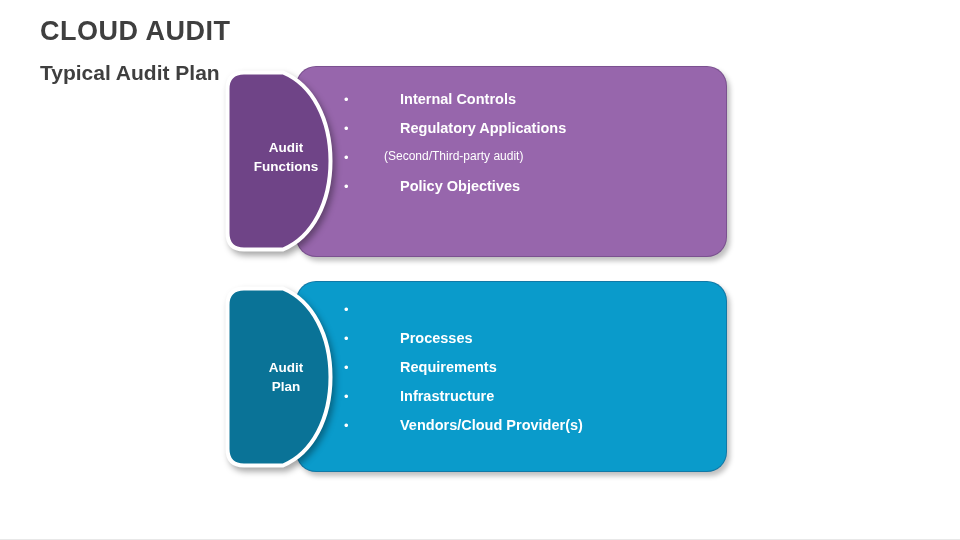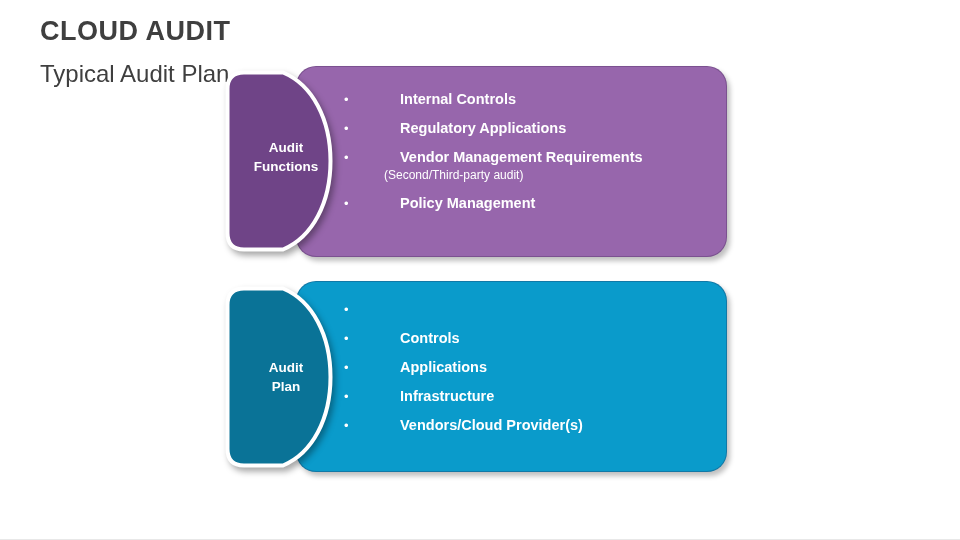--- a/index.html
+++ b/index.html
@@ -11,21 +11,21 @@
     background: #ffffff;
     overflow: hidden;
   }
   .title {
     position: absolute; left: 40px; top: 16px;
     font-size: 27px; font-weight: 700; letter-spacing: 0.5px;
     color: #3F3F3F; line-height: 1.15;
   }
   .subtitle {
     position: absolute; left: 40px; top: 60px;
-    font-size: 24px; font-weight: 400;
+    font-size: 21px; font-weight: 700;
     color: #3F3F3F; line-height: 1.2;
   }
   .panel {
     position: absolute; left: 296px; width: 431px; height: 191px;
     border-radius: 20px;
     border: 1px solid rgba(40, 20, 60, 0.25);
     box-shadow: 3px 4px 5px rgba(0,0,0,0.25);
   }
   .panel.objectives { top: 66px; }
   .panel.scope { top: 281px; }
@@ -82,51 +82,50 @@
       <span class="bullet-dot">•</span>
       <span class="bullet-text">Internal Controls</span>
     </li>
     <li class="bullet-row">
       <span class="bullet-dot">•</span>
       <span class="bullet-text">Regulatory Applications</span>
     </li>
     <li class="bullet-row">
       <span class="bullet-dot">•</span>
       <span>
-        <span class="bullet-text" style="display:block">Vendor Management Requirements</span>
         <span class="bullet-note" style="display:block">(Second/Third-party audit)</span>
       </span>
     </li>
     <li class="bullet-row">
       <span class="bullet-dot">•</span>
-      <span class="bullet-text">Policy Management</span>
+      <span class="bullet-text">Policy Objectives</span>
     </li>
   </ul>
 
   <div class="panel scope" style="background: rgb(10, 155, 203);"></div>
 
   <svg class="tab-shape scope" viewBox="0 0 112 182" xmlns="http://www.w3.org/2000/svg">
     <path d="M 19,2.5 L 58,2.5 C 88,15 105.5,50 105.5,91 C 105.5,132 88,167 58,179.5 L 19,179.5 Q 2.5,179.5 2.5,163 L 2.5,19 Q 2.5,2.5 19,2.5 Z" stroke="#ffffff" stroke-width="4" fill="#0A7397"></path>
   </svg>
   <div class="tab-label scope">
     <span>Audit</span>
     <span>Plan</span>
   </div>
 
   <ul class="bullet-list scope">
     <li class="bullet-row">
       <span class="bullet-dot">•</span>
     </li>
     <li class="bullet-row">
       <span class="bullet-dot">•</span>
-      <span class="bullet-text">Controls</span>
+      <span class="bullet-text">Processes</span>
     </li>
     <li class="bullet-row">
       <span class="bullet-dot">•</span>
-      <span class="bullet-text">Applications</span>
+      <span class="bullet-text">Requirements</span>
     </li>
     <li class="bullet-row">
       <span class="bullet-dot">•</span>
       <span class="bullet-text">Infrastructure</span>
     </li>
     <li class="bullet-row">
       <span class="bullet-dot">•</span>
       <span class="bullet-text">Vendors/Cloud Provider(s)</span>
     </li>
   </ul>

